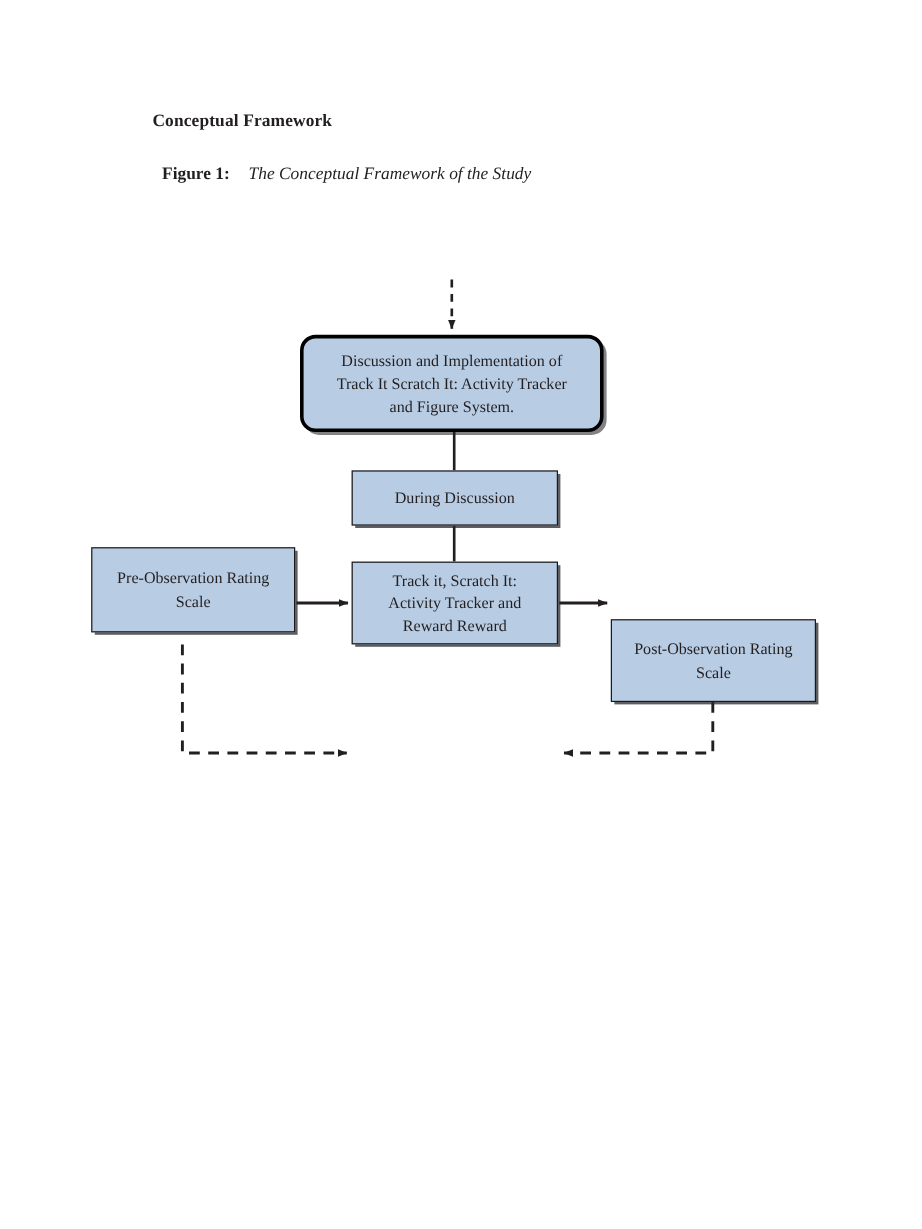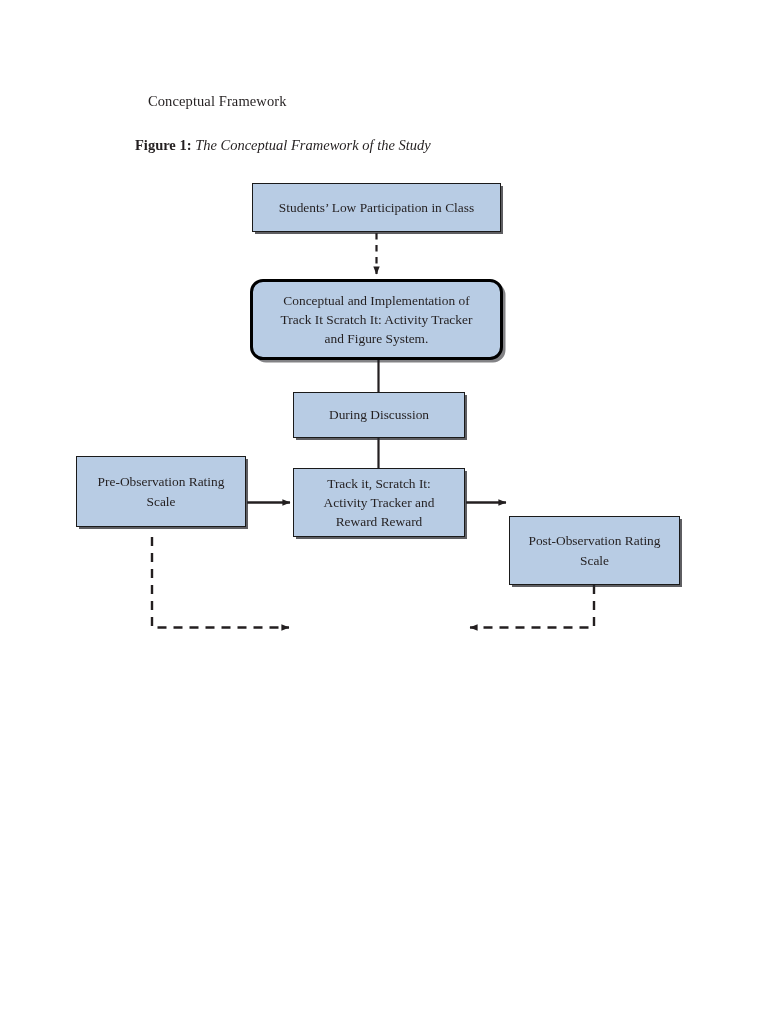--- a/index.html
+++ b/index.html
@@ -18,39 +18,40 @@
   }
 
   .page {
     position: absolute;
     inset: 0;
   }
 
   
   #heading-section-title {
     position: absolute;
-    left: 148px;
+    left: 127px;
     top: 93px;
     font-size: 14.5px;
-    font-weight: normal;
+    font-weight: bold;
     letter-spacing: 0.1px;
     white-space: nowrap;
   }
   #figure-caption {
     position: absolute;
     left: 135px;
     top: 137px;
     font-size: 14.5px;
     white-space: nowrap;
   }
   #figure-caption .fig-label {
     font-weight: bold;
   }
   #figure-caption .fig-title {
     font-style: italic;
+    margin-left: 12px;
   }
 
   
   #flowchart {
     position: absolute;
     left: 0;
     top: 0;
     width: 768px;
     height: 1024px;
   }
@@ -130,27 +131,24 @@
 
       <line x1="247" y1="502.5" x2="290" y2="502.5" stroke="#231f20" stroke-width="2.6" marker-end="url(#arrow-solid)"></line>
 
       <line x1="466" y1="502.5" x2="506" y2="502.5" stroke="#231f20" stroke-width="2.6" marker-end="url(#arrow-solid)"></line>
 
       <path d="M152,537 L152,627.5 L289,627.5" fill="none" stroke="#231f20" stroke-width="2.4" stroke-dasharray="9,7" marker-end="url(#arrow-solid)"></path>
 
       <path d="M594,537 L594,627.5 L470,627.5" fill="none" stroke="#231f20" stroke-width="2.4" stroke-dasharray="9,7" marker-end="url(#arrow-solid)"></path>
     </svg>
 
-    <div class="node" id="node-low-participation">
-      <span class="node-text">Students’ Low Participation in Class</span>
-    </div>
 
     <div class="node rounded" id="node-development">
       <span class="node-text">
-        <span>Conceptual and Implementation of</span><br>
+        <span>Discussion and Implementation of</span><br>
         <span>Track It Scratch It: Activity Tracker</span><br>
         <span>and Figure System.</span>
       </span>
     </div>
 
     <div class="node" id="node-during-discussion">
       <span class="node-text">During Discussion</span>
     </div>
 
     <div class="node" id="node-pre-observation">

